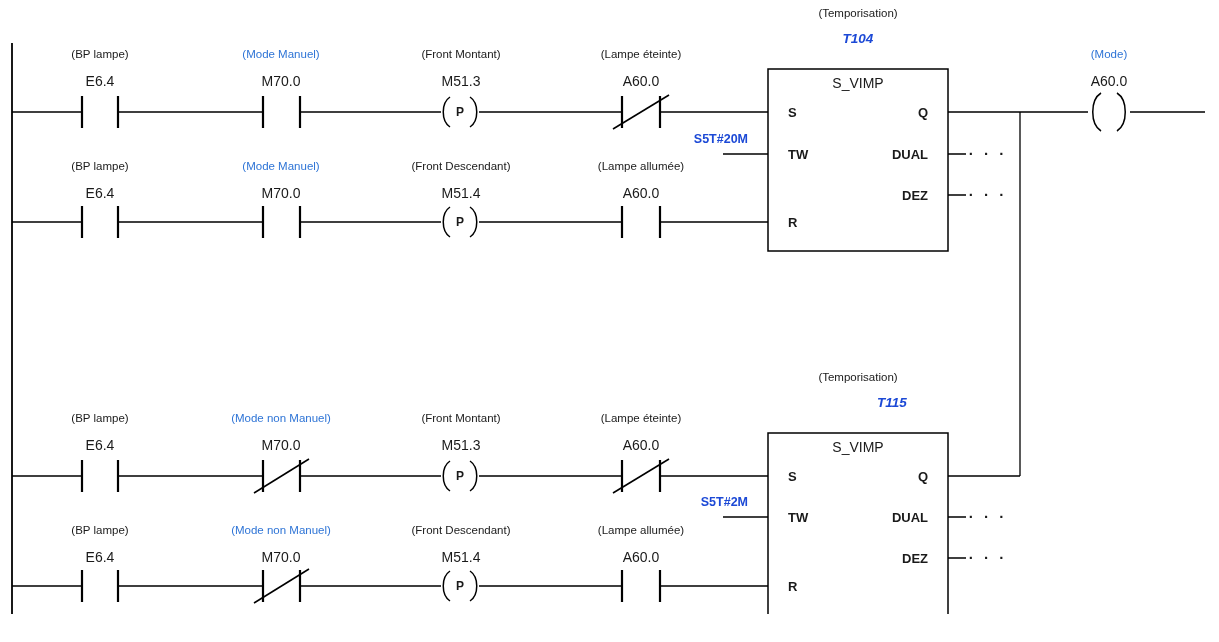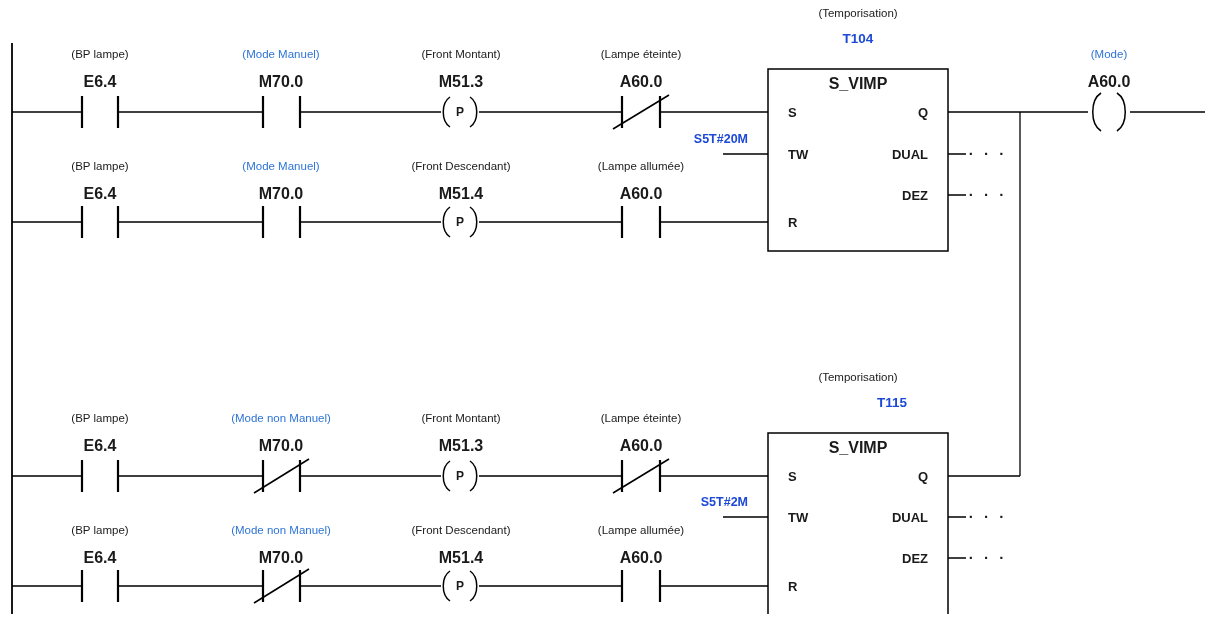--- a/index.html
+++ b/index.html
@@ -2,23 +2,23 @@
 <html><head>
 <meta charset="utf-8">
 <style>
   html,body{margin:0;padding:0;background:#ffffff;}
   #stage{position:relative;width:1219px;height:614px;background:#ffffff;overflow:hidden;
          font-family:"Liberation Sans","DejaVu Sans",sans-serif;}
   #wires{position:absolute;left:0;top:0;}
   .lbl{position:absolute;white-space:nowrap;color:#1a1a1a;}
   .cx{transform:translateX(-50%);text-align:center;}
   .cmt{font-size:11.5px;font-weight:normal;}
-  .op{font-size:16px;font-weight:bold;}
+  .op{font-size:14px;font-weight:normal;}
   .blue{color:#2e74d6;}
-  .timer{font-size:13.5px;font-weight:bold;color:#1c49d6;}
+  .timer{font-size:13.5px;font-weight:bold;color:#1c49d6;font-style:italic;}
   .port{position:absolute;font-size:13px;font-weight:bold;color:#1a1a1a;transform:translateY(-50%);white-space:nowrap;}
   .port-r{transform:translate(-100%,-50%);}
   .pmark{position:absolute;transform:translate(-50%,-50%);font-size:12px;font-weight:bold;color:#1a1a1a;}
   .twval{position:absolute;transform:translate(-100%,-50%);font-size:12.5px;font-weight:bold;color:#1c49d6;white-space:nowrap;}
   .dots{position:absolute;transform:translate(-50%,-50%);font-size:15px;font-weight:bold;color:#1a1a1a;letter-spacing:3px;white-space:nowrap;}
 </style>
 </head>
 <body>
 
 <div id="stage">

